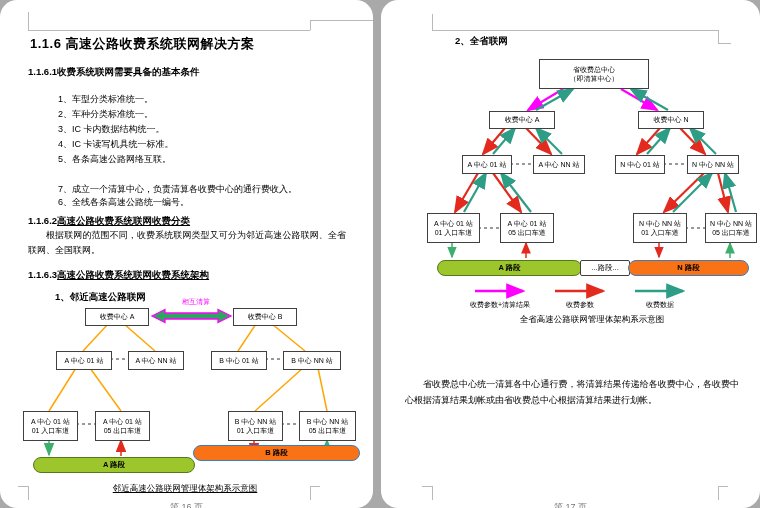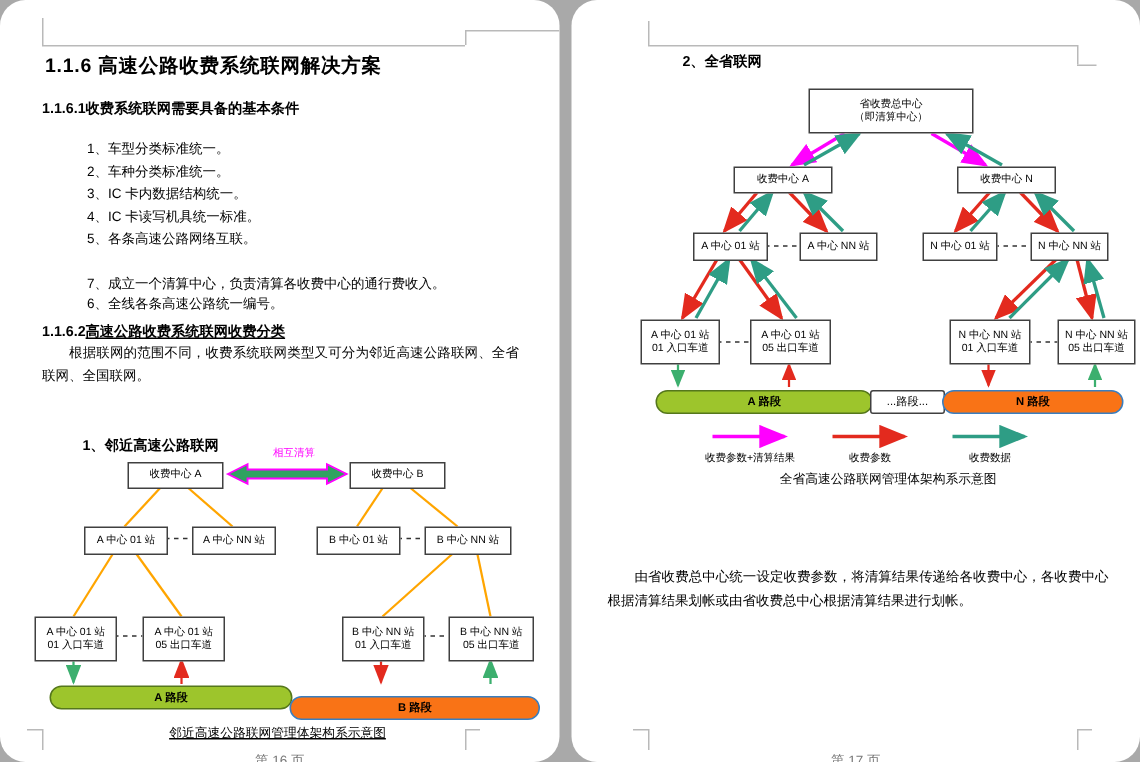--- a/index.html
+++ b/index.html
@@ -59,20 +59,23 @@
   <div class="list-item" style="top:168px;margin-top:28px;">6、全线各条高速公路统一编号。</div>
   <div class="list-item" style="top:183px;">7、成立一个清算中心，负责清算各收费中心的通行费收入。</div>
 
 
   <div class="h2" style="top:215px;">
     <span>1.1.6.2</span><span class="us">高速公路收费系统联网收费分类</span>
   </div>
 
   <p class="para" style="left:28px;top:228px;width:318px;">根据联网的范围不同，收费系统联网类型又可分为邻近高速公路联网、全省联网、全国联网。</p>
 
+  <div class="h2" style="top:269px;">
+    <span>1.1.6.3</span><span class="us">高速公路收费系统联网收费系统架构</span>
+  </div>
 
   <div class="subhead" style="left:55px;top:291px;">1、邻近高速公路联网</div>
 
   <svg class="layer" width="373" height="508">
     <defs>
       <marker id="ah-red1" markerWidth="9" markerHeight="7" refX="8" refY="3.5" orient="auto">
           <path d="M0,0 L9,3.5 L0,7 z" fill="#E32A1E"></path>
         </marker>
       <marker id="ah-green1" markerWidth="9" markerHeight="7" refX="8" refY="3.5" orient="auto">
           <path d="M0,0 L9,3.5 L0,7 z" fill="#3CAF6E"></path>
@@ -126,21 +129,21 @@
   <div class="box two" style="left:228px;top:411px;width:53px;height:28px;">
     <span>B 中心 NN 站</span>
     <span>01 入口车道</span>
   </div>
   <div class="box two" style="left:299px;top:411px;width:55px;height:28px;">
     <span>B 中心 NN 站</span>
     <span>05 出口车道</span>
   </div>
 
   <div class="bar green" style="left:33px;top:457px;width:160px;">A 路段</div>
-  <div class="bar blue" style="left:193px;top:464px;width:165px;">B 路段</div>
+  <div class="bar blue" style="left:193px;top:445px;width:165px;">B 路段</div>
 
   <div class="caption" style="left:60px;top:483px;width:250px;text-decoration:underline;">邻近高速公路联网管理体架构系示意图</div>
 
   <div class="footer" style="top:501px;">第 16 页</div>
 </div>
 
 <div class="page" id="page2">
 
   <div class="mark" style="left:51px;top:14px;width:1px;height:16px;"></div>
   <div class="mark" style="left:51px;top:30px;width:286px;height:1px;"></div>
@@ -244,16 +247,16 @@
   <div class="bar green" style="left:56px;top:260px;width:143px;">A 路段</div>
   <div class="bar white" style="left:199px;top:260px;width:48px;">...路段...</div>
   <div class="bar blue" style="left:247px;top:260px;width:119px;">N 路段</div>
 
   <div class="legend-label" style="left:74px;top:300px;width:90px;">收费参数+清算结果</div>
   <div class="legend-label" style="left:168px;top:300px;width:62px;">收费参数</div>
   <div class="legend-label" style="left:248px;top:300px;width:62px;">收费数据</div>
 
   <div class="caption" style="left:61px;top:314px;width:300px;">全省高速公路联网管理体架构系示意图</div>
 
-  <p class="para" style="left:24px;top:376px;width:334px;line-height:16px;">由省收费总中心统一设定收费参数，将清算结果传递给各收费中心，各收费中心根据清算结果划帐或由省收费总中心根据清算结果进行划帐。</p>
+  <p class="para" style="left:24px;top:376px;width:334px;line-height:16px;">省收费总中心统一清算各中心通行费，将清算结果传递给各收费中心，各收费中心根据清算结果划帐或由省收费总中心根据清算结果进行划帐。</p>
 
   <div class="footer" style="top:501px;">第 17 页</div>
 </div>
 
 </body></html>

